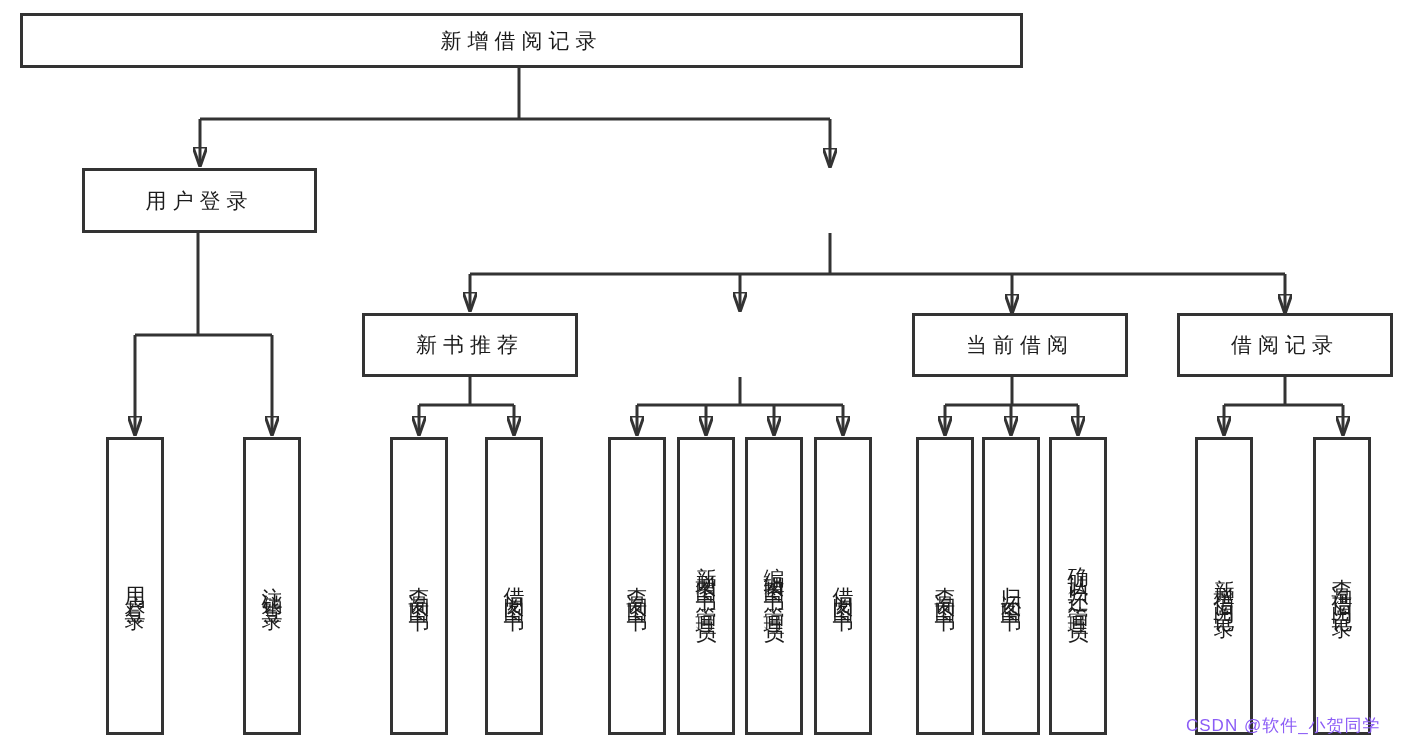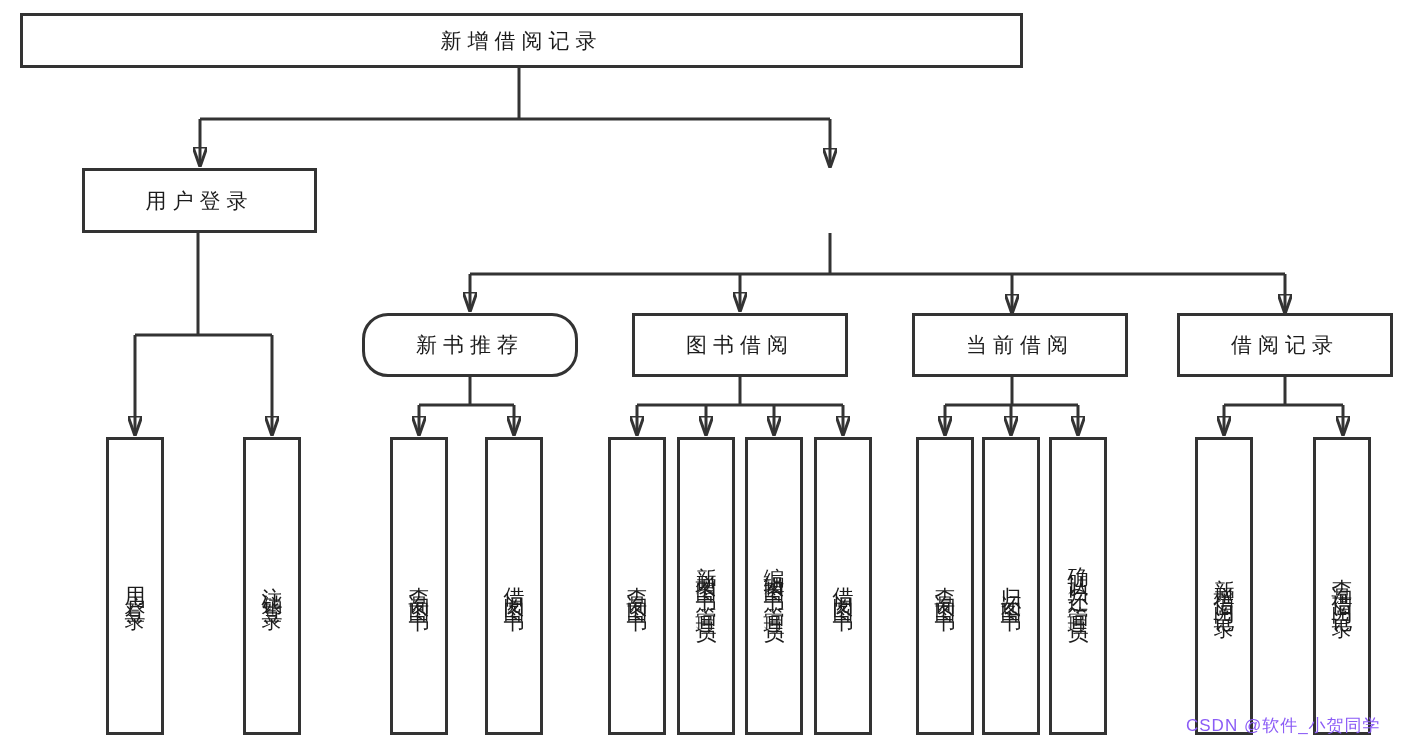--- a/index.html
+++ b/index.html
@@ -115,25 +115,22 @@
   </svg>
 
   <div class="node h-node" style="left:20px; top:13px; width:1003px; height:55px;">
     <span>新增借阅记录</span>
   </div>
 
   <div class="node h-node" style="left:82px; top:168px; width:235px; height:65px;">
     <span>用户登录</span>
   </div>
 
-  <div class="node h-node" style="left:362px; top:313px; width:216px; height:64px;border-radius:26px;">
+  <div class="node h-node" style="left:362px; top:313px; width:216px; height:64px;">
     <span>新书推荐</span>
-  </div>
-  <div class="node h-node" style="left:632px; top:313px; width:216px; height:64px;">
-    <span>图书借阅</span>
   </div>
   <div class="node h-node" style="left:904px; top:313px; width:216px; height:64px;margin-left:8px;">
     <span>当前借阅</span>
   </div>
   <div class="node h-node" style="left:1177px; top:313px; width:216px; height:64px;">
     <span>借阅记录</span>
   </div>
 
   <div class="node v-node" style="left:106px; top:437px; width:58px; height:298px;">
     <span>用户登录</span>

